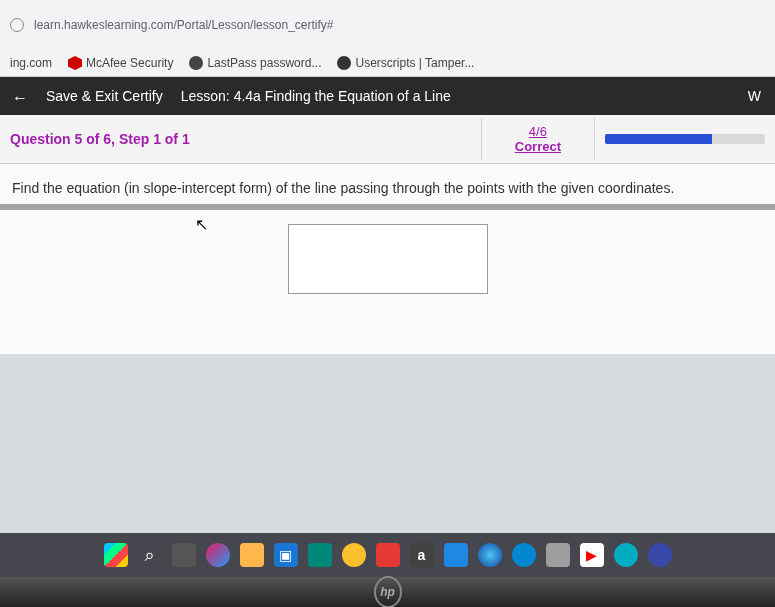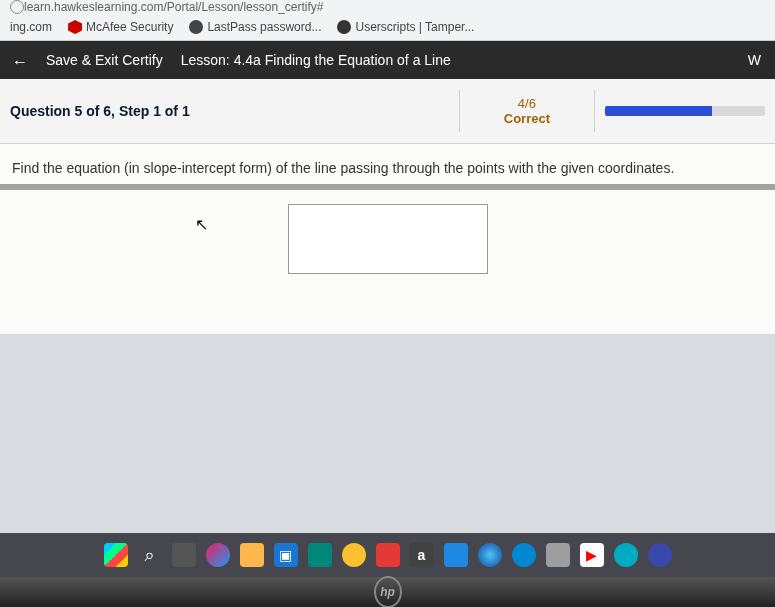--- a/index.html
+++ b/index.html
@@ -6,26 +6,26 @@
     body {
       font-family: Arial, sans-serif;
       background: #d8dce0;
       width: 775px;
       height: 607px;
       overflow: hidden;
       position: relative;
     }
     .url-bar {
       background: #f1f3f4;
-      padding: 0 10px;
+      padding: 18px 10px;
       font-size: 12px;
       color: #5f6368;
       display: flex;
       align-items: center;
-      gap: 0;
+      gap: 10px;
     }
     .url-bar .reload-icon {
       display: inline-block;
       width: 14px; height: 14px;
       border: 1px solid #888;
       border-radius: 50%;
       position: relative;
     }
     .bookmarks-bar {
       background: #f1f3f4;
@@ -67,32 +67,33 @@
     .lesson-bar .right-w { margin-left: auto; padding-right: 2px; }
     .question-header {
       background: #f4f4f4;
       border-bottom: 1px solid #d0d0d0;
       display: flex;
       align-items: center;
       padding: 0;
       font-size: 14px;
     }
     .question-header .q-title {
-      padding: 24px 10px;
+      padding: 16px 10px;
       font-weight: bold;
-      color: #0f172a;
+      color: #a21caf;
     }
     .score-box {
       margin-left: auto;
       border-left: 1px solid #d0d0d0;
       border-right: 1px solid #d0d0d0;
-      padding: 6px 44px;
+      padding: 6px 33px;
       text-align: center;
       font-size: 13px;
-      color: #a16207;
+      color: #a21caf;
+      text-decoration: underline;
     }
     .score-box .score-label { font-weight: bold; }
     .progress-cell {
       flex: 0 0 180px;
       padding: 0 10px;
       display: flex;
       align-items: center;
     }
     .progress-bar {
       width: 100%;

